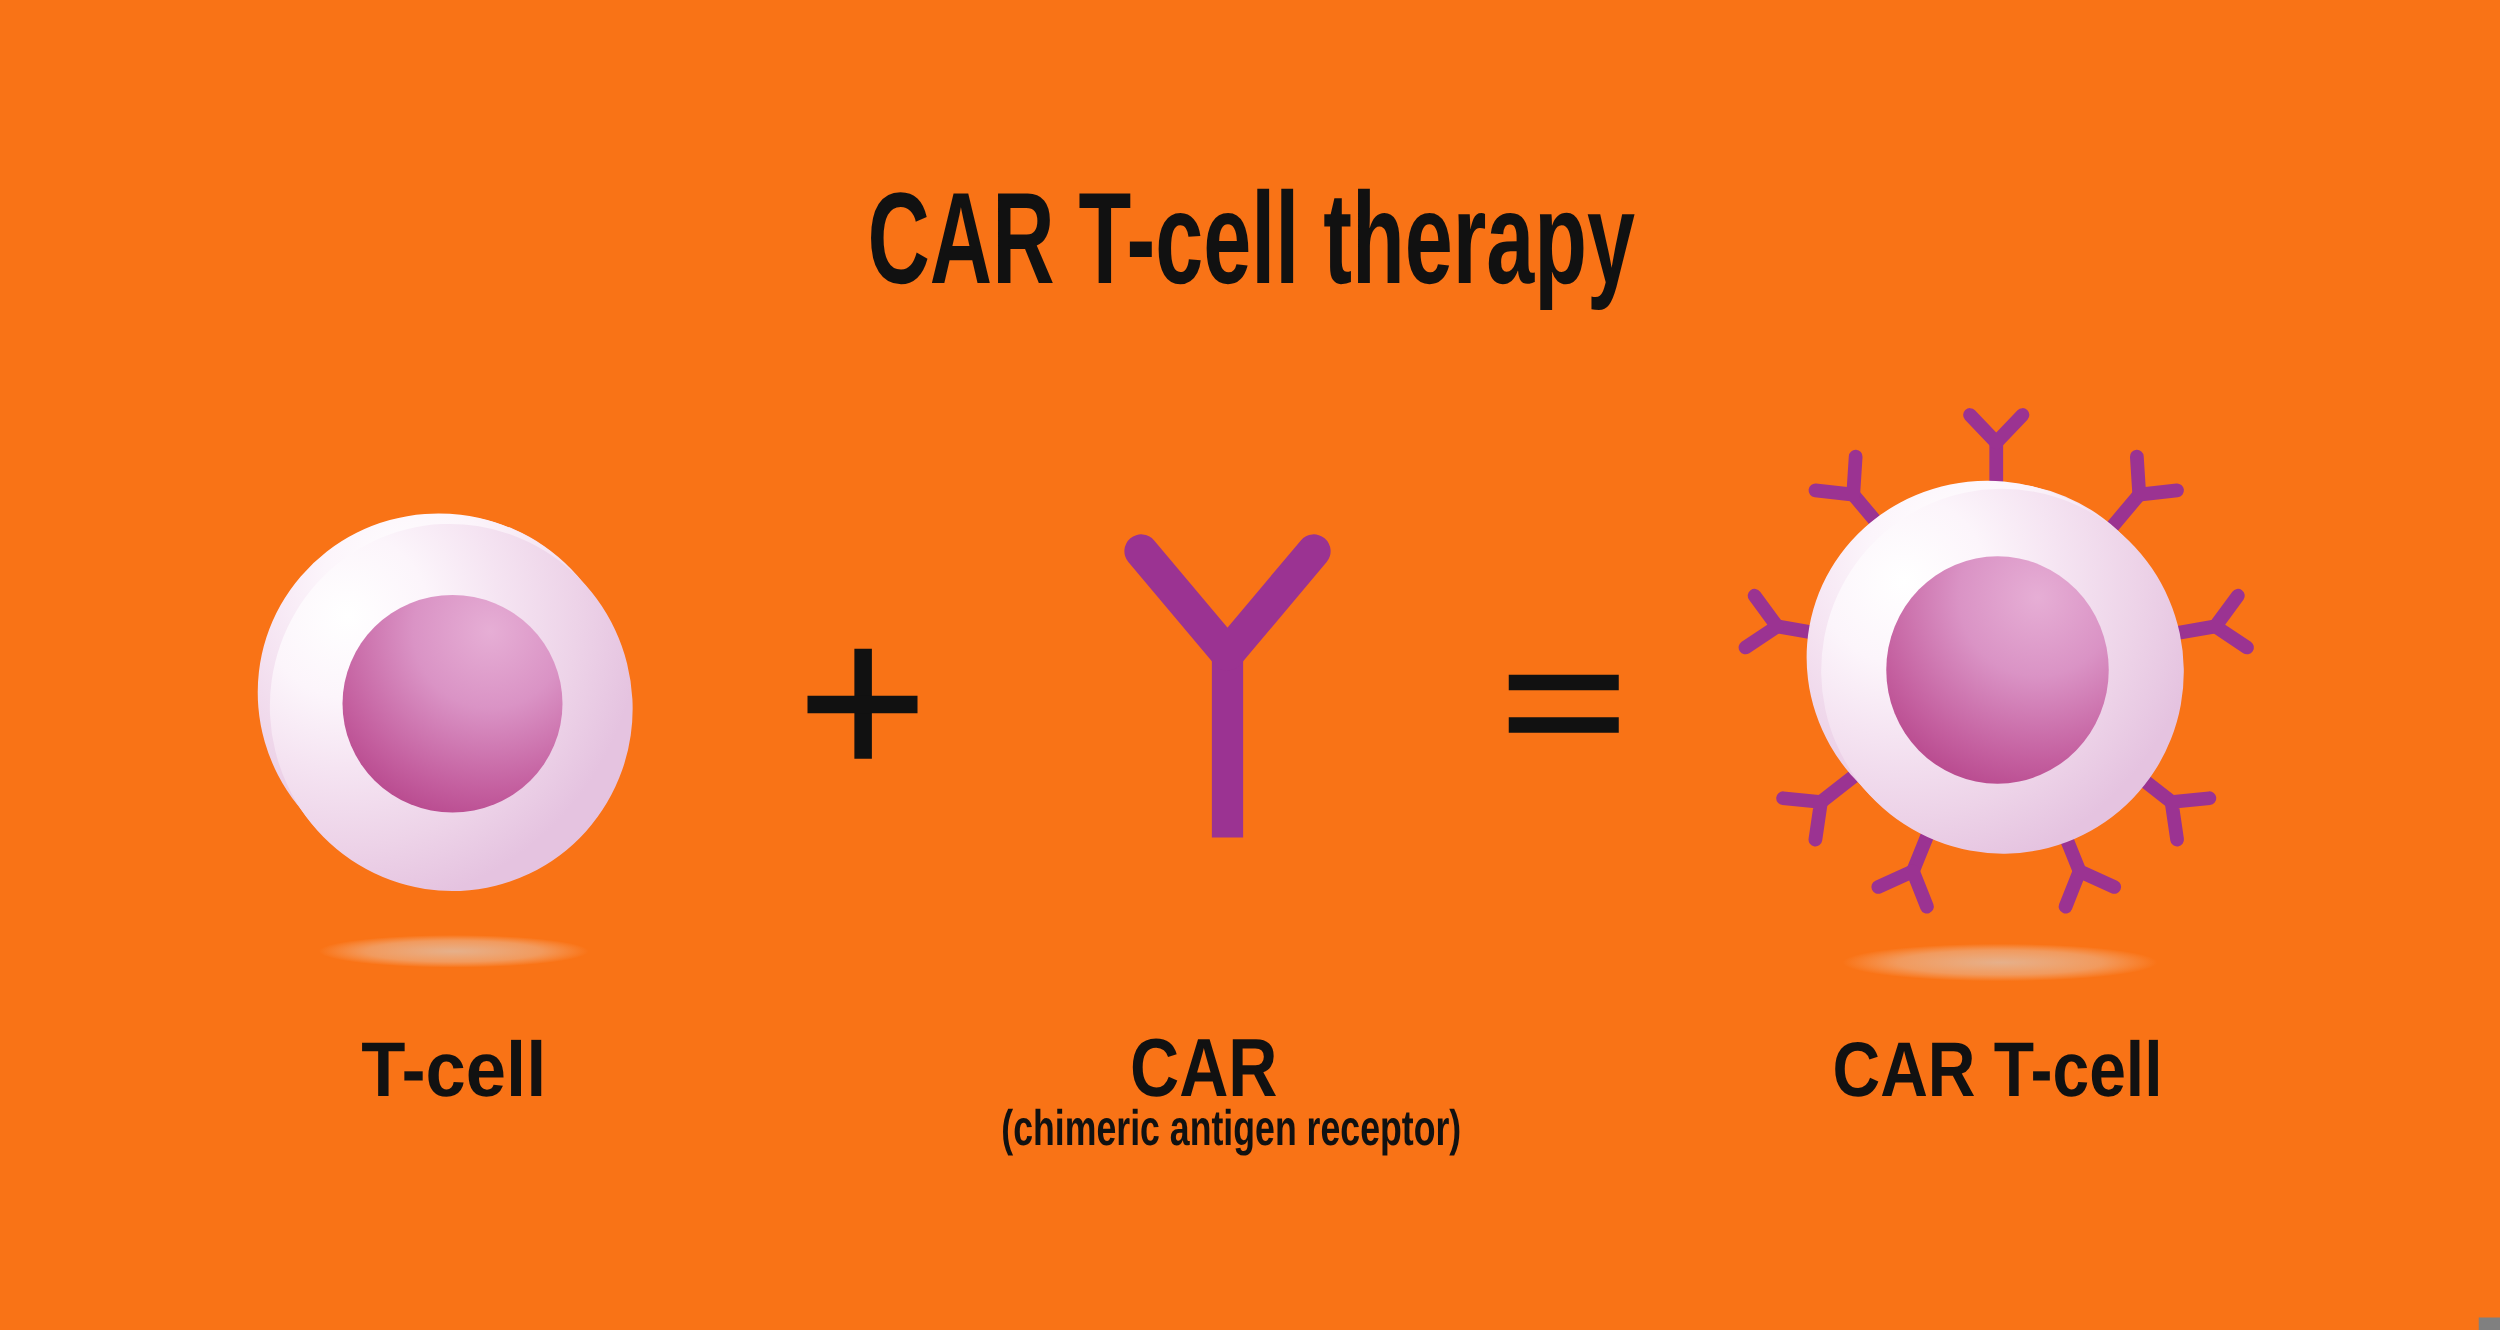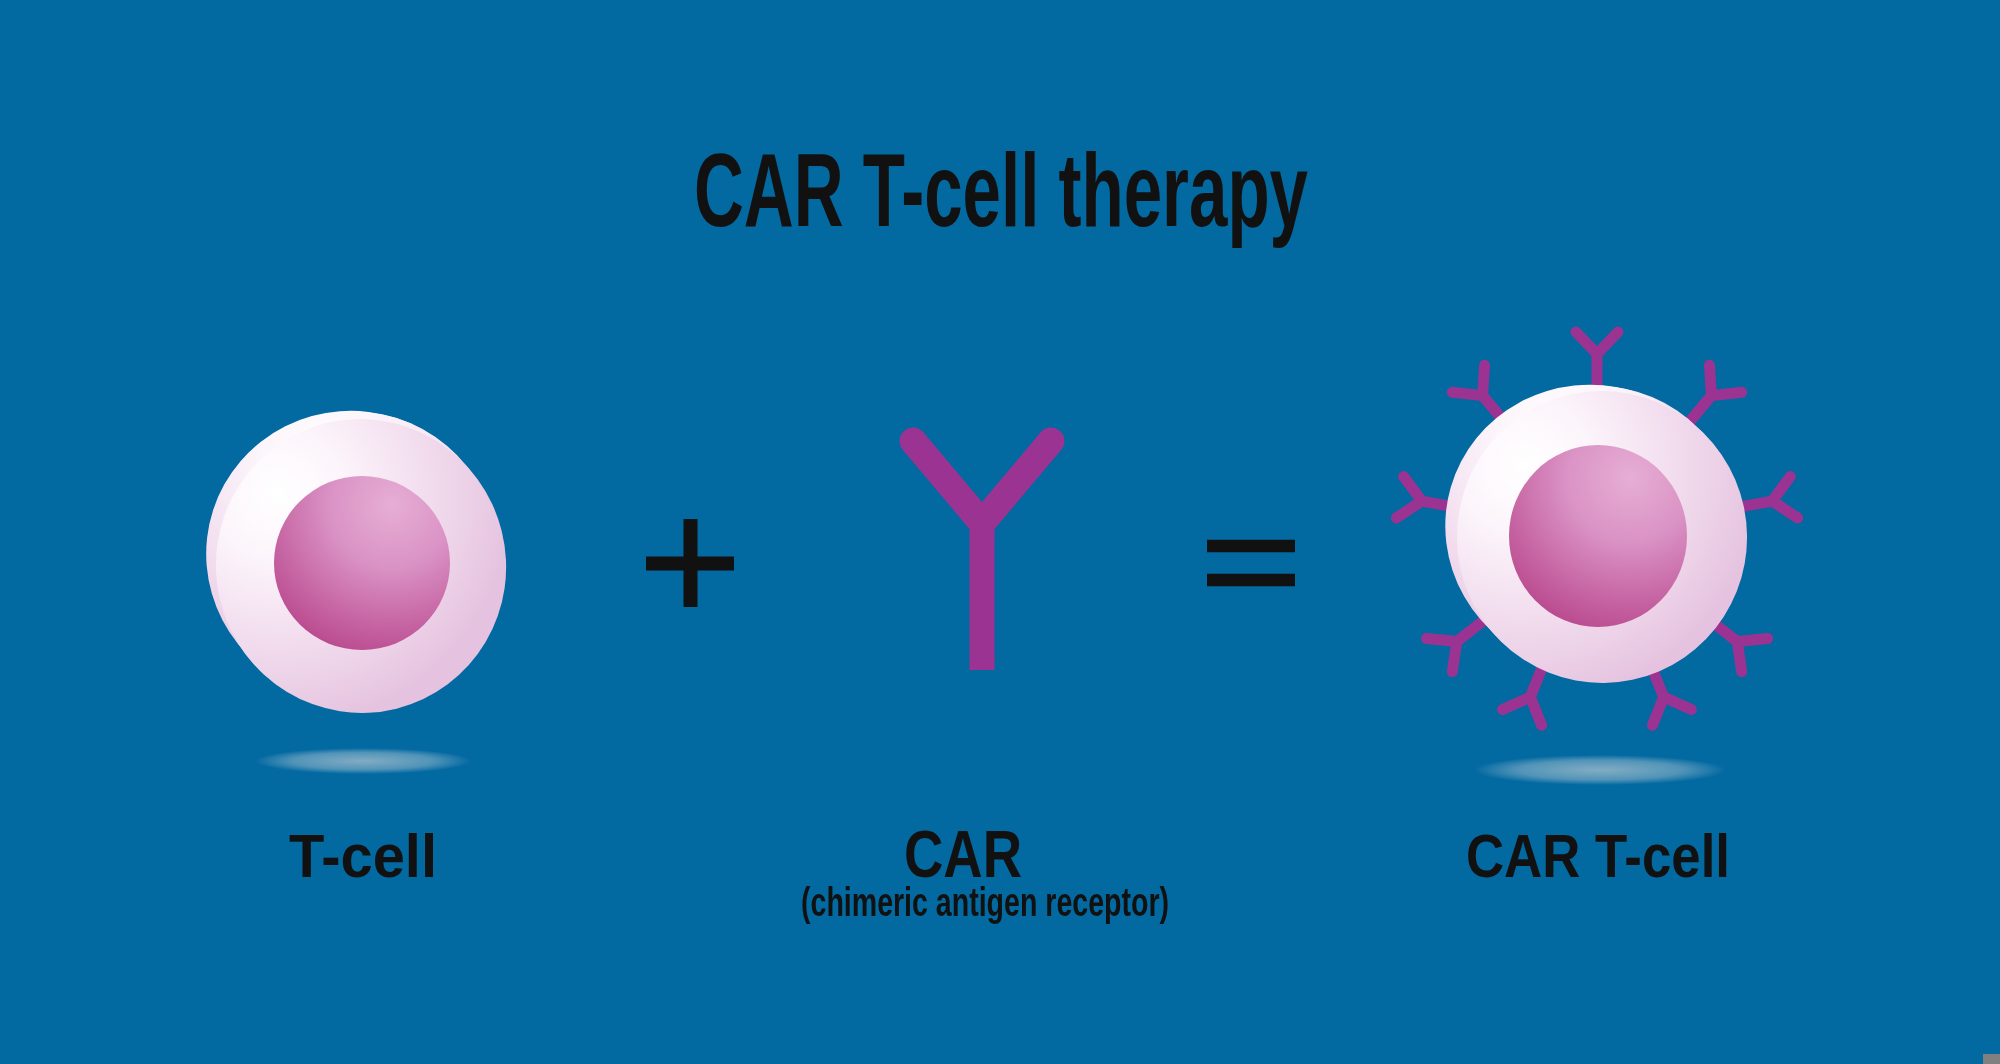--- a/index.html
+++ b/index.html
@@ -5,21 +5,21 @@
   html, body {
     margin: 0;
     padding: 0;
     background: #ffffff;
     font-family: "Liberation Sans", sans-serif;
   }
   .stage {
     position: relative;
     width: 2000px;
     height: 1064px;
-    background: #0369a1;
+    background: #f97316;
     overflow: hidden;
   }
   svg { display: block; }
   text {
     fill: #111111;
     font-family: "Liberation Sans", sans-serif;
     font-weight: 700;
   }
   .title-text    { font-size: 104px; }
   .label-text    { font-size: 62px;  }

